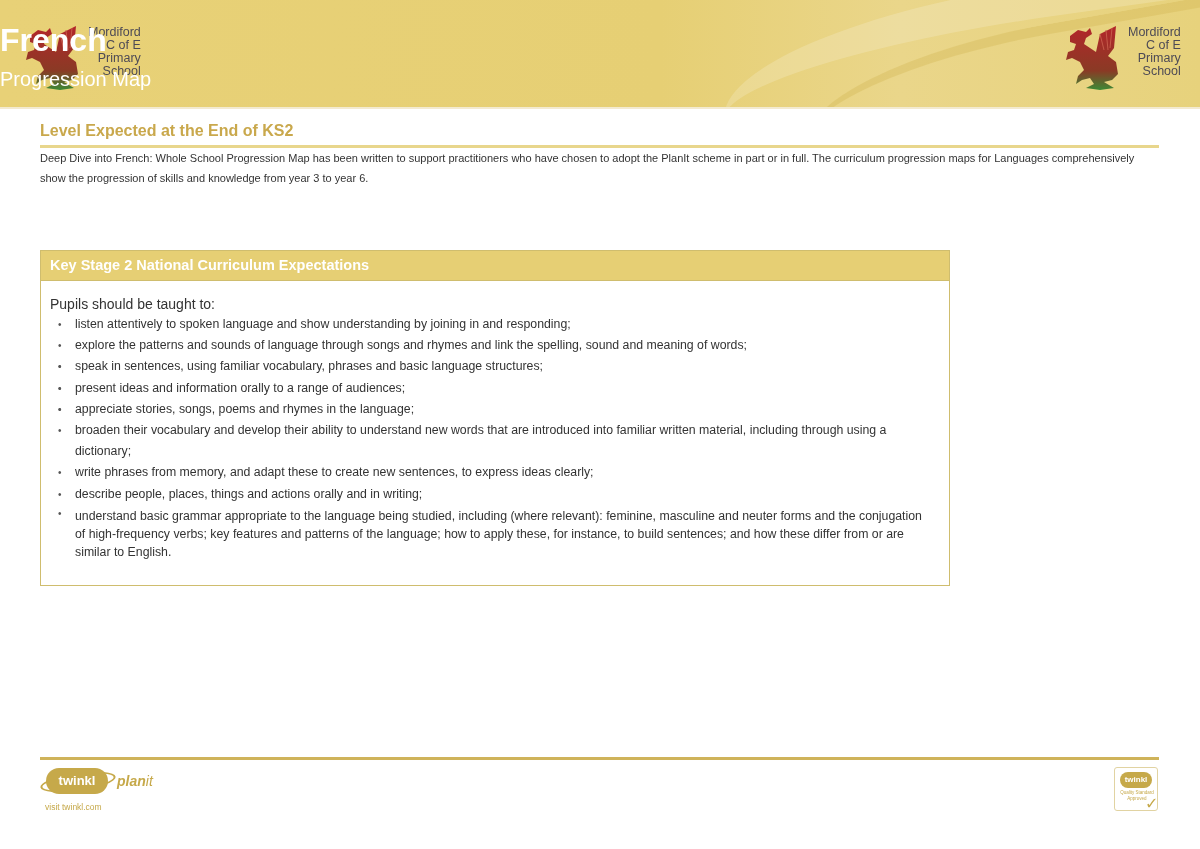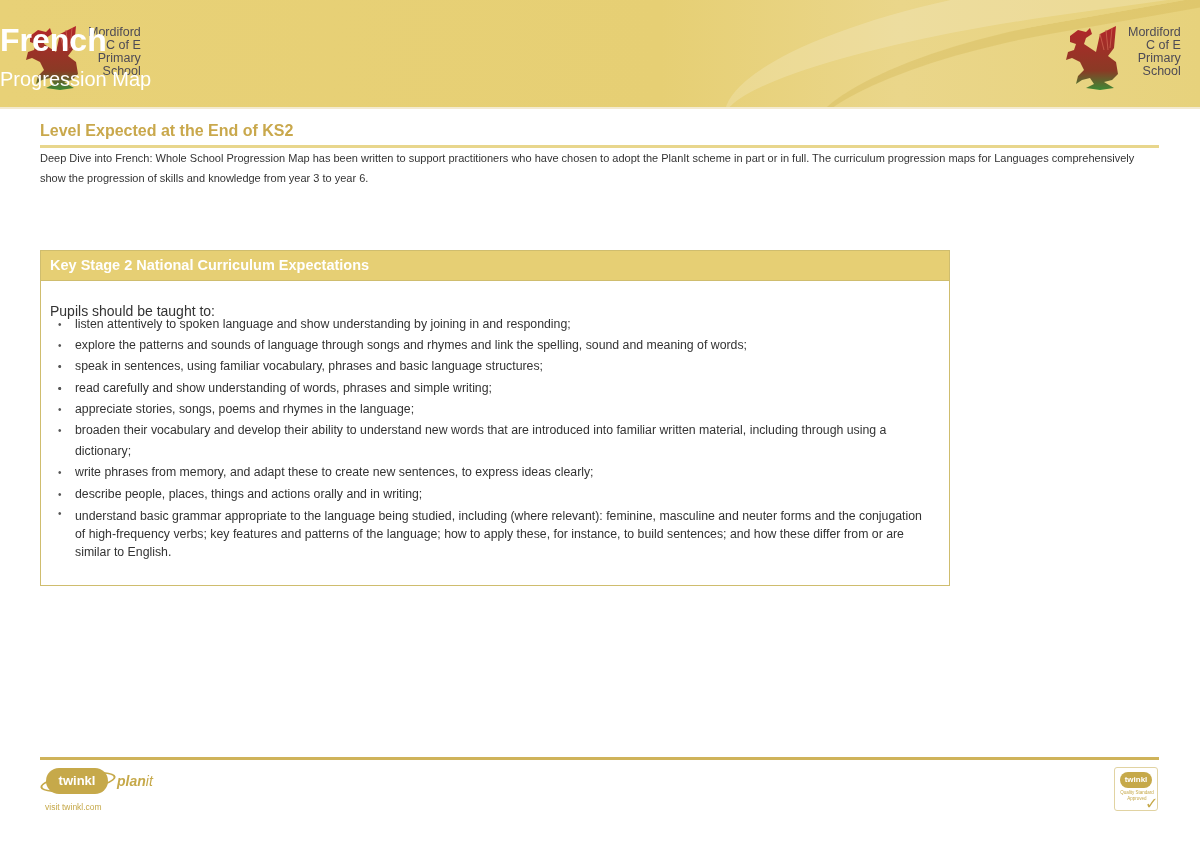--- a/index.html
+++ b/index.html
@@ -50,21 +50,21 @@
 
   .curriculum-box {
     position: absolute; left: 40px; top: 202px; width: 910px; height: 336px;
     border: 1.5px solid #cfbd6e;
     margin-top: 48px;
   }
   .curriculum-header {
     height: 30px; background: #e6cf74; border-bottom: 1.5px solid #cfbd6e;
     color: #ffffff; font-weight: bold; font-size: 14.5px; line-height: 29px; padding-left: 9px;
   }
-  .curriculum-lead { font-size: 14px; color: #333; padding: 22px 0 0 9px; height: 28px; }
+  .curriculum-lead { font-size: 14px; color: #333; padding: 15px 0 0 9px; height: 28px; }
   .curriculum-list { list-style: none; padding: 5px 20px 0 14px; }
   .curriculum-list li {
     position: relative; padding-left: 20px; font-size: 12.3px; line-height: 21.2px; color: #333;
   }
   .curriculum-list li.multi { line-height: 18px; padding-top: 2px; }
   .curriculum-list li .bullet { position: absolute; left: 3px; top: 0; font-size: 10px; color: #555; }
 
   .footer-line { position: absolute; left: 40px; top: 757px; width: 1119px; height: 3px; background: #cfb35a; }
   .twinkl-logo { position: absolute; left: 40px; top: 764px; width: 120px; height: 34px; }
   .twinkl-cloud {
@@ -149,22 +149,22 @@
 
 <section class="curriculum-box">
   <div class="curriculum-header">Key Stage 2 National Curriculum Expectations</div>
   <div class="curriculum-lead">Pupils should be taught to:</div>
   <ul class="curriculum-list">
     <li><span class="bullet">•</span><span>listen attentively to spoken language and show understanding by joining in and responding;</span></li>
     <li><span class="bullet">•</span><span>explore the patterns and sounds of language through songs and rhymes and link the spelling, sound and meaning of words;</span></li>
     <li><span class="bullet">•</span></li>
     <li><span class="bullet">•</span><span>speak in sentences, using familiar vocabulary, phrases and basic language structures;</span></li>
     <li><span class="bullet">•</span></li>
+    <li><span class="bullet">•</span><span>present ideas and information orally to a range of audiences;</span></li>
     <li><span class="bullet">•</span></li>
-    <li><span class="bullet">•</span><span>read carefully and show understanding of words, phrases and simple writing;</span></li>
     <li><span class="bullet">•</span><span>appreciate stories, songs, poems and rhymes in the language;</span></li>
     <li><span class="bullet">•</span><span>broaden their vocabulary and develop their ability to understand new words that are introduced into familiar written material, including through using a dictionary;</span></li>
     <li><span class="bullet">•</span><span>write phrases from memory, and adapt these to create new sentences, to express ideas clearly;</span></li>
     <li><span class="bullet">•</span><span>describe people, places, things and actions orally and in writing;</span></li>
     <li class="multi"><span class="bullet">•</span><span>understand basic grammar appropriate to the language being studied, including (where relevant): feminine, masculine and neuter forms and the conjugation of high-frequency verbs; key features and patterns of the language; how to apply these, for instance, to build sentences; and how these differ from or are similar to English.</span></li>
   </ul>
 </section>
 
 <footer>
   <div class="footer-line"></div>

